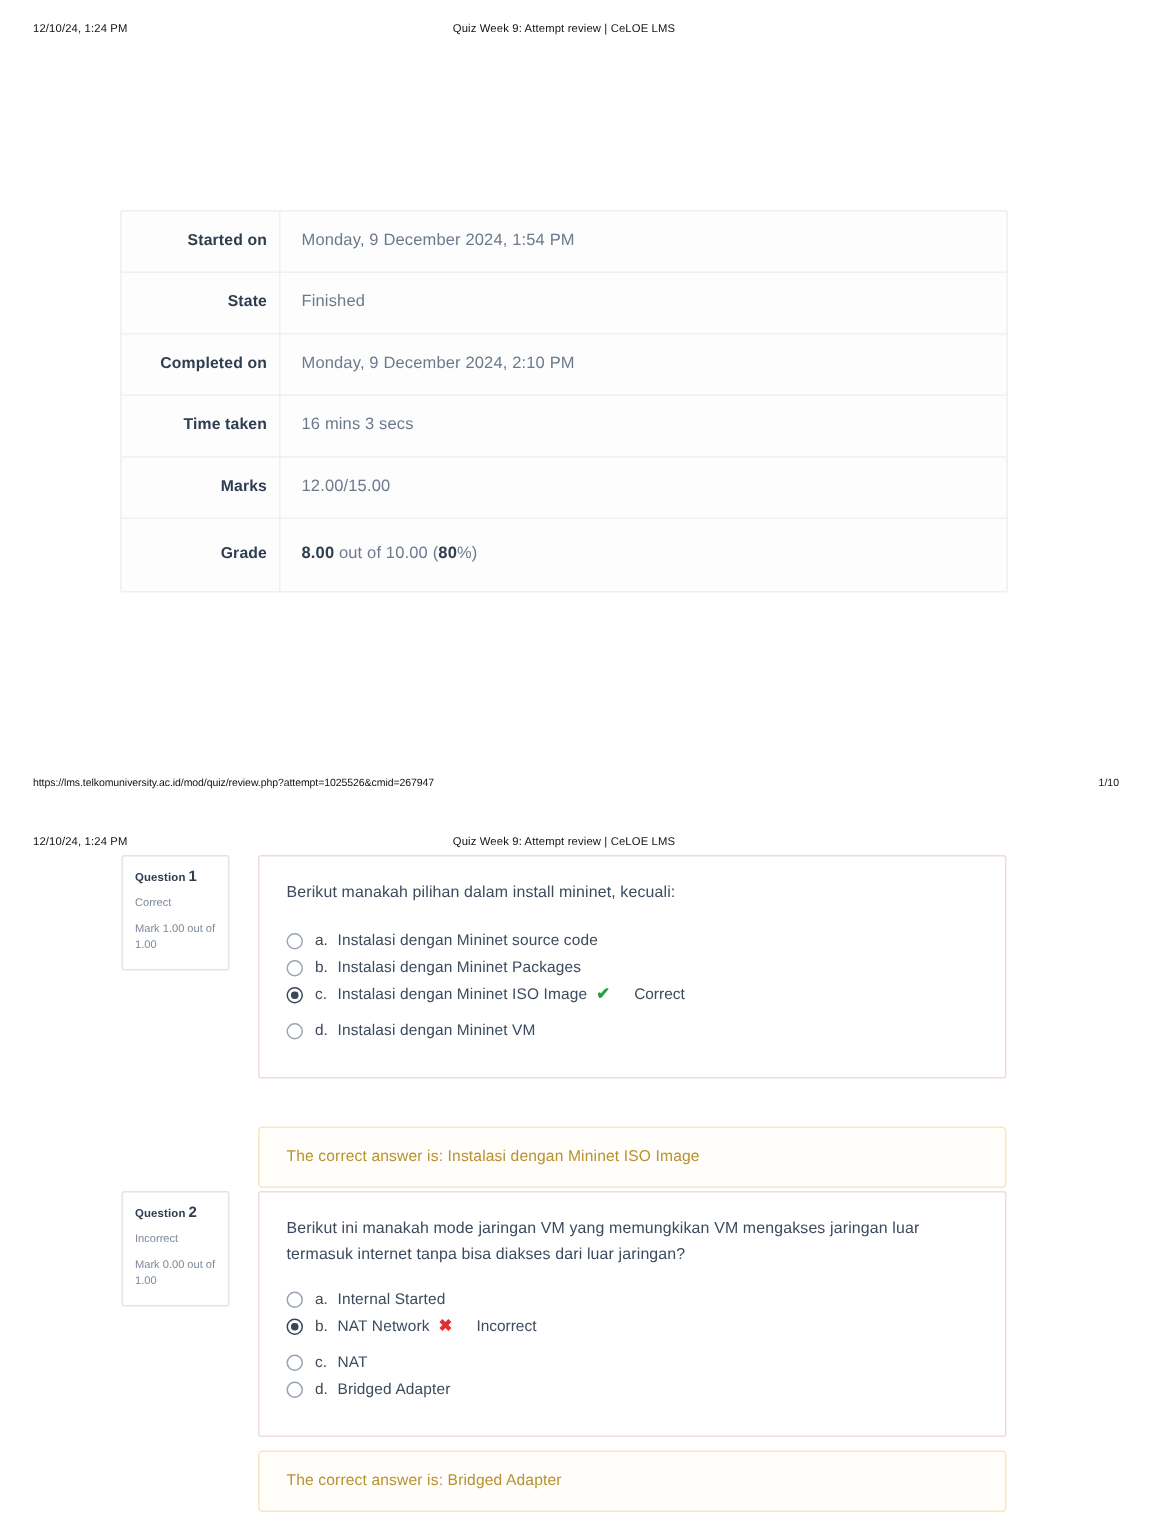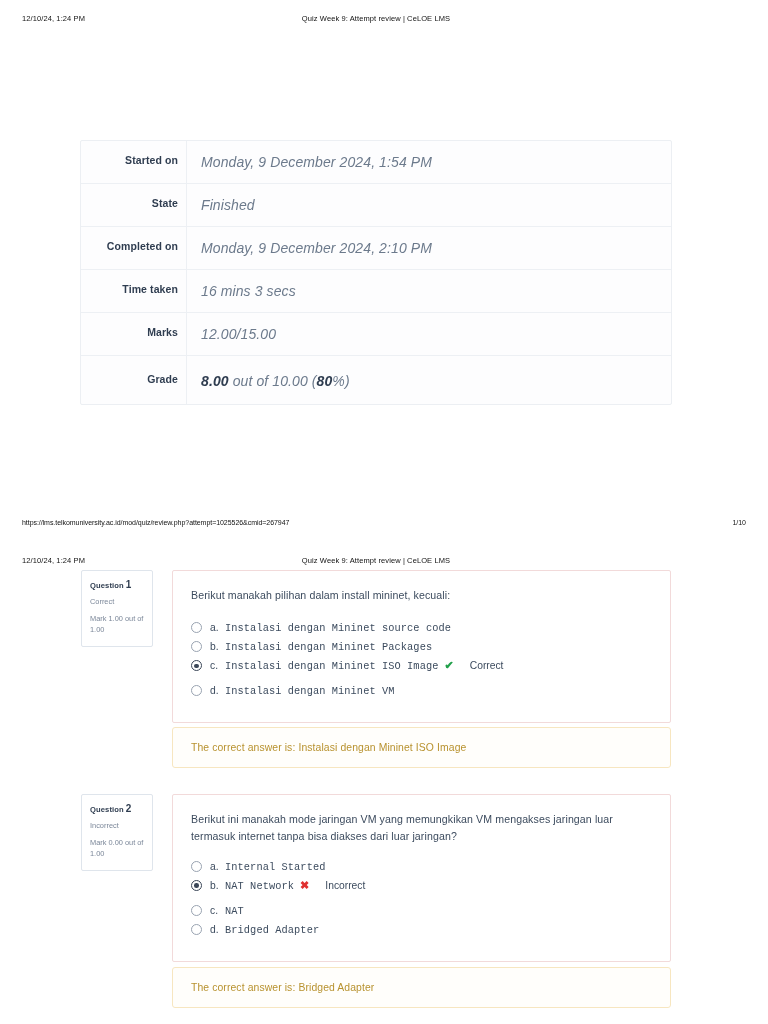--- a/index.html
+++ b/index.html
@@ -83,24 +83,23 @@
     padding: 13px 8px 13px 0;
     font-size: 10.5px;
     font-weight: bold;
     color: #2f3d50;
     border-right: 1px solid #edf0f4;
     letter-spacing: 0.1px;
   }
   .summary-value {
     flex: 1;
     padding: 13px 0 13px 14px;
-    font-size: 14px;
+    font-size: 11px;
     color: #6c7a8c;
     letter-spacing: 0.1px;
-    font-style: italic;
   }
   .summary-value b {
     color: #2f3d50;
     font-weight: bold;
   }
 
   
   .qblock {
     position: absolute;
     left: 0;
@@ -192,21 +191,20 @@
     background: #3b4758;
   }
   .opt-letter {
     width: 15px;
     flex: 0 0 15px;
     color: #3c4b5e;
   }
   .opt-text {
     letter-spacing: 0.1px;
     white-space: nowrap;
-    font-family: Liberation Mono, monospace;
   }
   .mark-icon {
     margin-left: 6px;
     font-size: 11px;
     font-weight: bold;
     line-height: 1;
   }
   .mark-correct { color: #21a04a; }
   .mark-incorrect { color: #e03131; }
   .mark-label {
@@ -318,21 +316,21 @@
         <div class="qopt">
           <span class="radio"></span>
           <span class="opt-letter">d.</span>
           <span class="opt-text">Instalasi dengan Mininet VM</span>
         </div>
 
       </div>
     </div>
   </div>
 
-  <div class="qanswer" style="top:727px;">
+  <div class="qanswer" style="top:751px;">
     <span>The correct answer is: Instalasi dengan Mininet ISO Image</span>
   </div>
 
   <div class="qblock" style="top:794px;">
 
     <div class="qinfo">
       <div class="qinfo-title"><span>Question</span><span class="qnum">2</span></div>
       <div class="qinfo-state">Incorrect</div>
       <div class="qinfo-mark">Mark 0.00 out of 1.00</div>
     </div>

